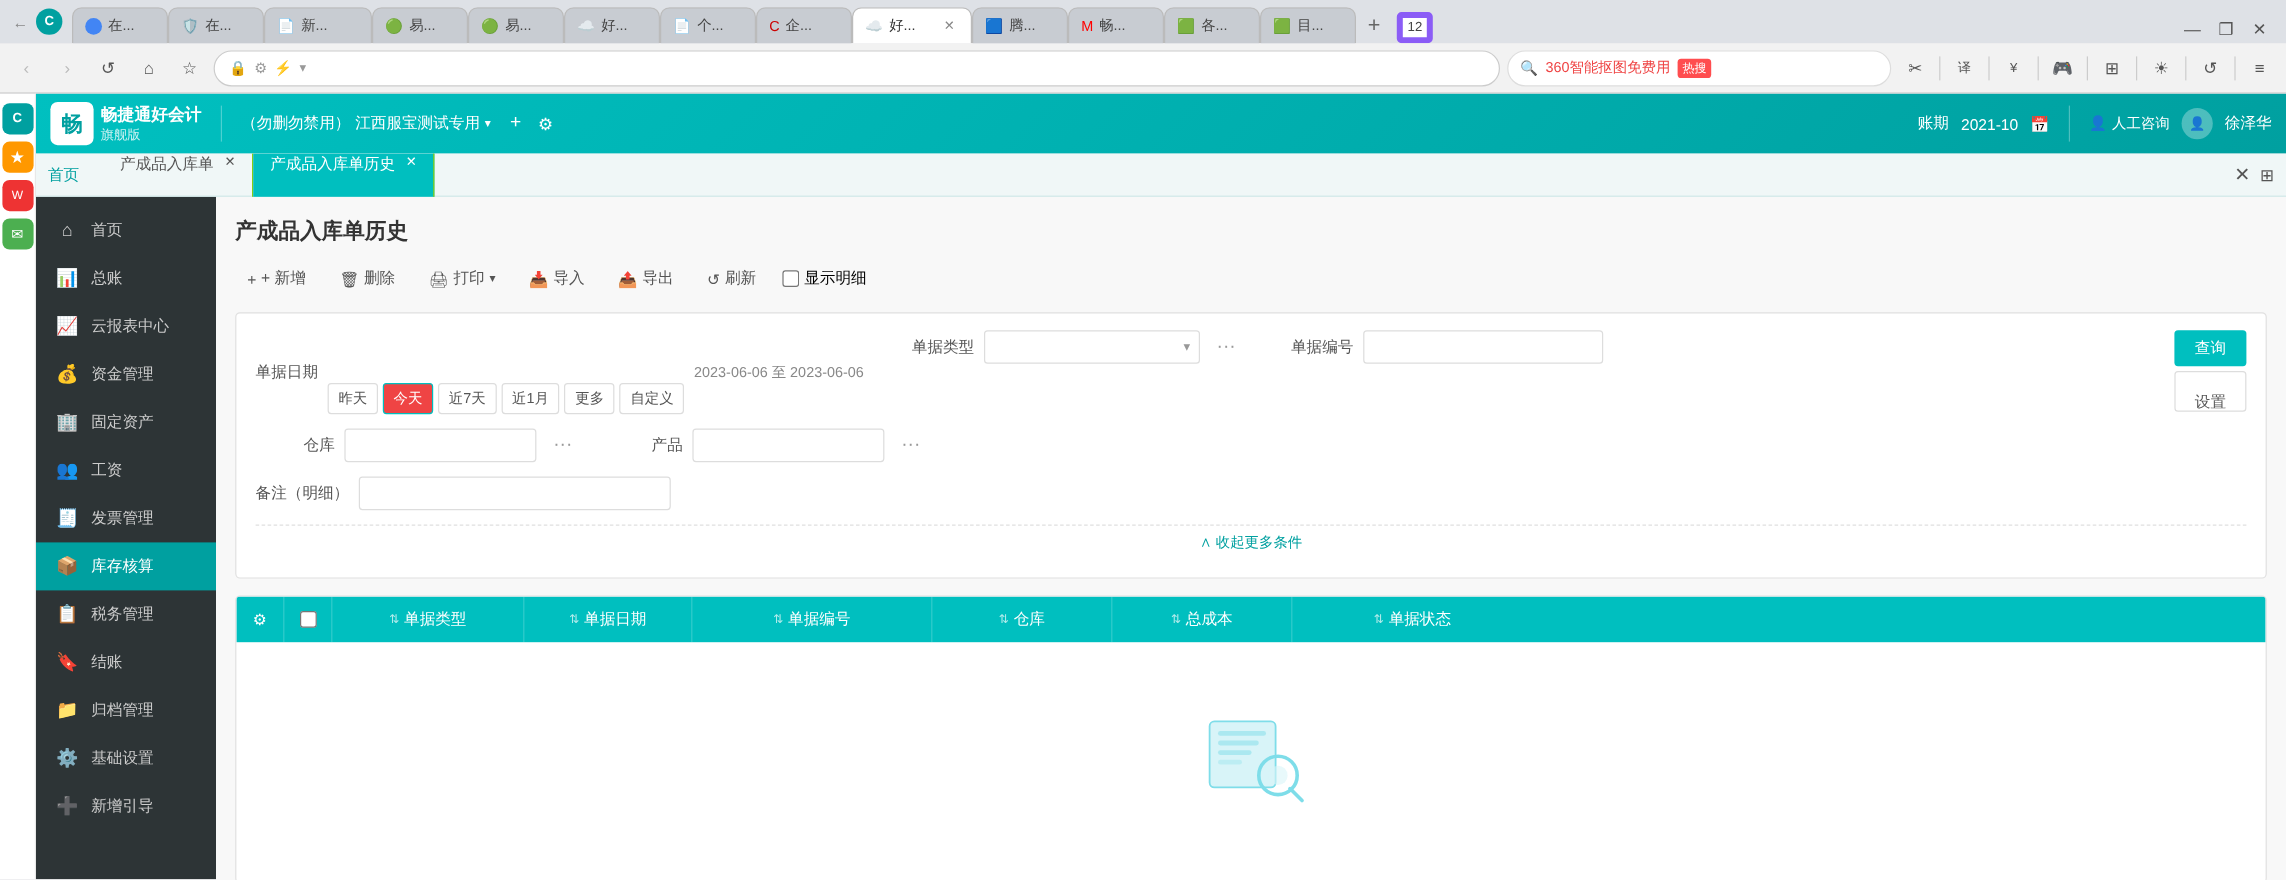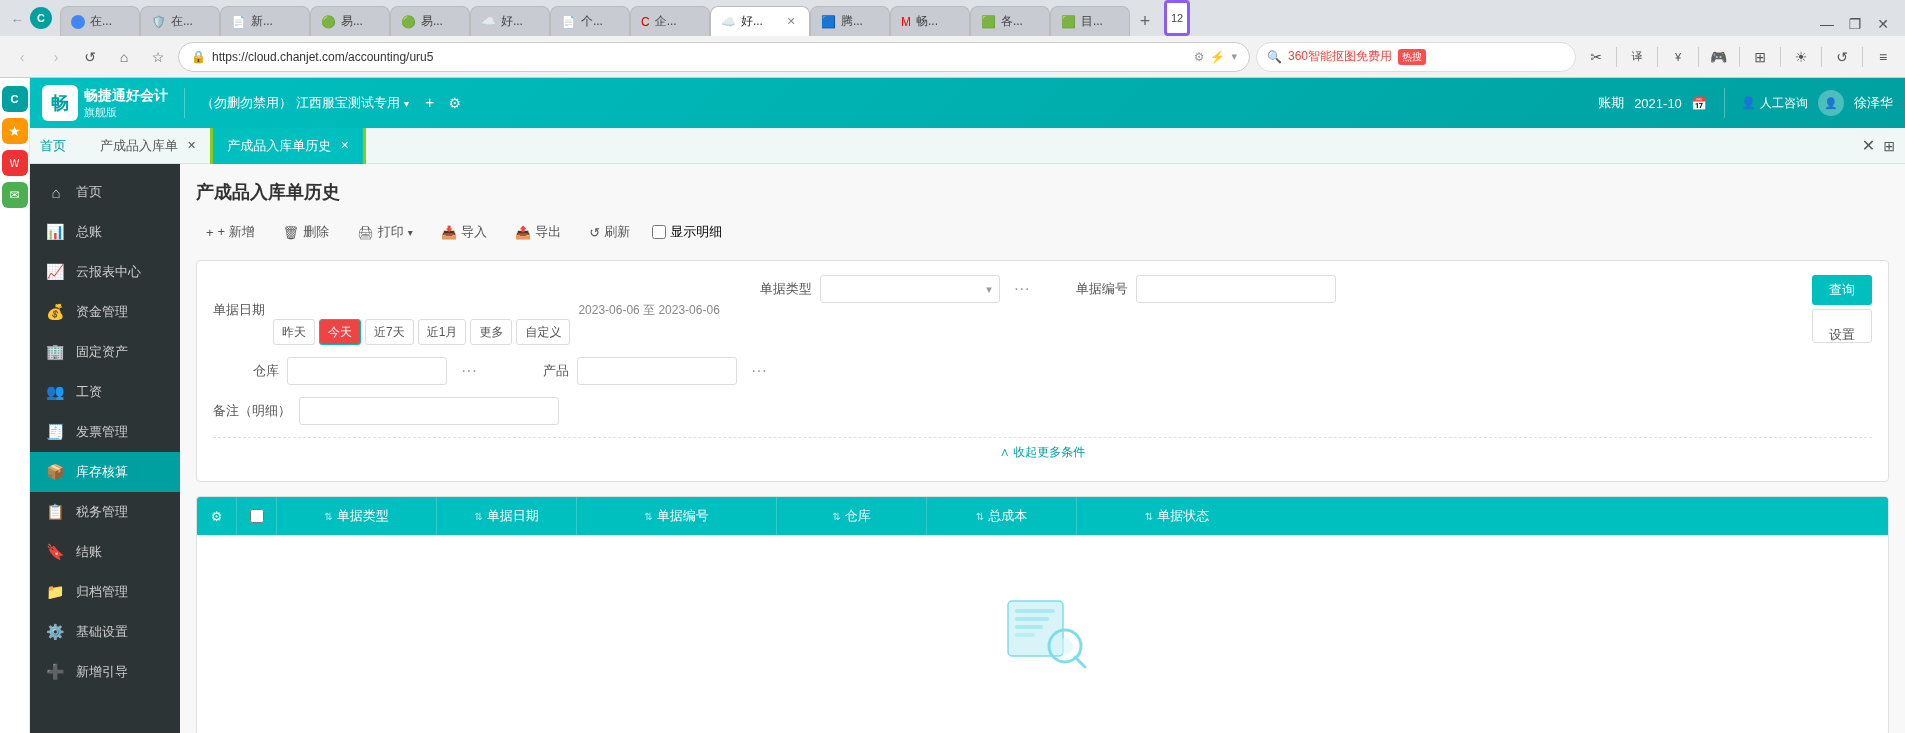--- a/index.html
+++ b/index.html
@@ -8,21 +8,21 @@
     
     .browser-frame { width: 100%; height: 100%; display: flex; flex-direction: column; background: #dee1e6; }
     
     
     .tab-bar { height: 36px; background: #dee1e6; display: flex; align-items: flex-end; padding-left: 60px; gap: 0; }
     .tab { height: 30px; min-width: 120px; max-width: 180px; background: #c8ccd2; border-radius: 8px 8px 0 0; display: flex; align-items: center; padding: 0 10px; gap: 5px; font-size: 12px; color: #444; cursor: pointer; border: 1px solid #bbb; border-bottom: none; position: relative; }
     .tab.active { background: #fff; color: #333; z-index: 1; }
     .tab-title { overflow: hidden; text-overflow: ellipsis; white-space: nowrap; max-width: 120px; }
     .tab-close { margin-left: auto; width: 16px; height: 16px; border-radius: 50%; display: flex; align-items: center; justify-content: center; font-size: 11px; color: #888; flex-shrink: 0; }
     .tab-new { width: 30px; height: 30px; display: flex; align-items: center; justify-content: center; font-size: 18px; color: #666; cursor: pointer; }
-    .tab-count { background: #fff; border: 3px solid #8b5cf6; border-radius: 4px; padding: 0 4px; font-size: 11px; color: #444; height: 36px; display: flex; align-items: center; margin-left: 4px; }
+    .tab-count { background: #fff; border: 5px solid #8b5cf6; border-radius: 4px; padding: 0 4px; font-size: 11px; color: #444; height: 26px; display: flex; align-items: center; margin-left: 4px; }
     .tab-actions { display: flex; align-items: center; margin-left: auto; padding-right: 10px; gap: 4px; }
     .tab-action-btn { width: 24px; height: 24px; display: flex; align-items: center; justify-content: center; font-size: 14px; color: #555; cursor: pointer; border-radius: 4px; }
 
     
     .address-bar { height: 42px; background: #f2f2f2; display: flex; align-items: center; padding: 0 8px; gap: 6px; border-bottom: 1px solid #ccc; }
     .nav-btn { width: 28px; height: 28px; border-radius: 50%; display: flex; align-items: center; justify-content: center; font-size: 14px; color: #555; cursor: pointer; }
     .nav-btn.disabled { color: #bbb; cursor: default; }
     .address-input { flex: 1; height: 30px; background: #fff; border: 1px solid #ccc; border-radius: 15px; display: flex; align-items: center; padding: 0 12px; gap: 6px; font-size: 12px; color: #333; }
     .address-input .lock-icon { color: #4caf50; font-size: 12px; }
     .address-text { flex: 1; color: #333; font-size: 12px; overflow: hidden; text-overflow: ellipsis; white-space: nowrap; }
@@ -52,21 +52,21 @@
     .header-divider { width: 1px; height: 30px; background: rgba(255,255,255,0.3); margin: 0 6px; }
     .company-selector { display: flex; align-items: center; gap: 4px; color: #fff; font-size: 13px; cursor: pointer; }
     .header-actions { margin-left: auto; display: flex; align-items: center; gap: 10px; }
     .header-btn { color: #fff; font-size: 12px; cursor: pointer; display: flex; align-items: center; gap: 4px; }
     .period-text { color: #fff; font-size: 13px; }
     .user-avatar { width: 26px; height: 26px; border-radius: 50%; background: rgba(255,255,255,0.3); display: flex; align-items: center; justify-content: center; color: #fff; font-size: 11px; }
     .user-name { color: #fff; font-size: 13px; }
 
     
     .nav-tabs-bar { height: 36px; background: #f0f7f7; display: flex; align-items: center; padding: 0 10px; gap: 0; border-bottom: 1px solid #d0e8e8; }
-    .nav-tab { height: 36px; padding: 0 14px; display: flex; align-items: center; gap: 5px; font-size: 13px; color: #555; cursor: pointer; border-right: 3px solid #84cc16; }
+    .nav-tab { height: 36px; padding: 0 14px; display: flex; gap: 5px; font-size: 13px; color: #555; cursor: pointer; border-right: 1px solid #84cc16; }
     .nav-tab.active { background: #00bfbf; color: #fff; }
     .nav-tab-close { font-size: 11px; color: inherit; margin-left: 4px; }
 
     
     .content-area { flex: 1; display: flex; overflow: hidden; }
 
     
     .left-nav { width: 150px; background: #2d3436; display: flex; flex-direction: column; padding-top: 8px; overflow-y: auto; }
     .nav-item { height: 40px; display: flex; align-items: center; padding: 0 16px; gap: 10px; color: #ccc; font-size: 13px; cursor: pointer; }
     .nav-item.active { background: #00a0a0; color: #fff; }
@@ -200,21 +200,20 @@
   </div>
 
   <div class="address-bar">
     <div class="nav-btn disabled">‹</div>
     <div class="nav-btn disabled">›</div>
     <div class="nav-btn">↺</div>
     <div class="nav-btn">⌂</div>
     <div class="nav-btn">☆</div>
     <div class="address-input">
       <span class="lock-icon">🔒</span>
-      <span class="address-text">https://cloud.chanjet.com/accounting/uru5</span>
       <span style="color:#999;font-size:12px;">⚙</span>
       <span style="color:#f90;font-size:12px;">⚡</span>
       <span style="color:#999;font-size:11px;">▾</span>
     </div>
 
     <div class="search-bar">
       <span style="color:#1a73e8;font-size:12px;">🔍</span>
       <span class="search-text">360智能抠图免费用</span>
       <span class="hot-badge">热搜</span>
     </div>

